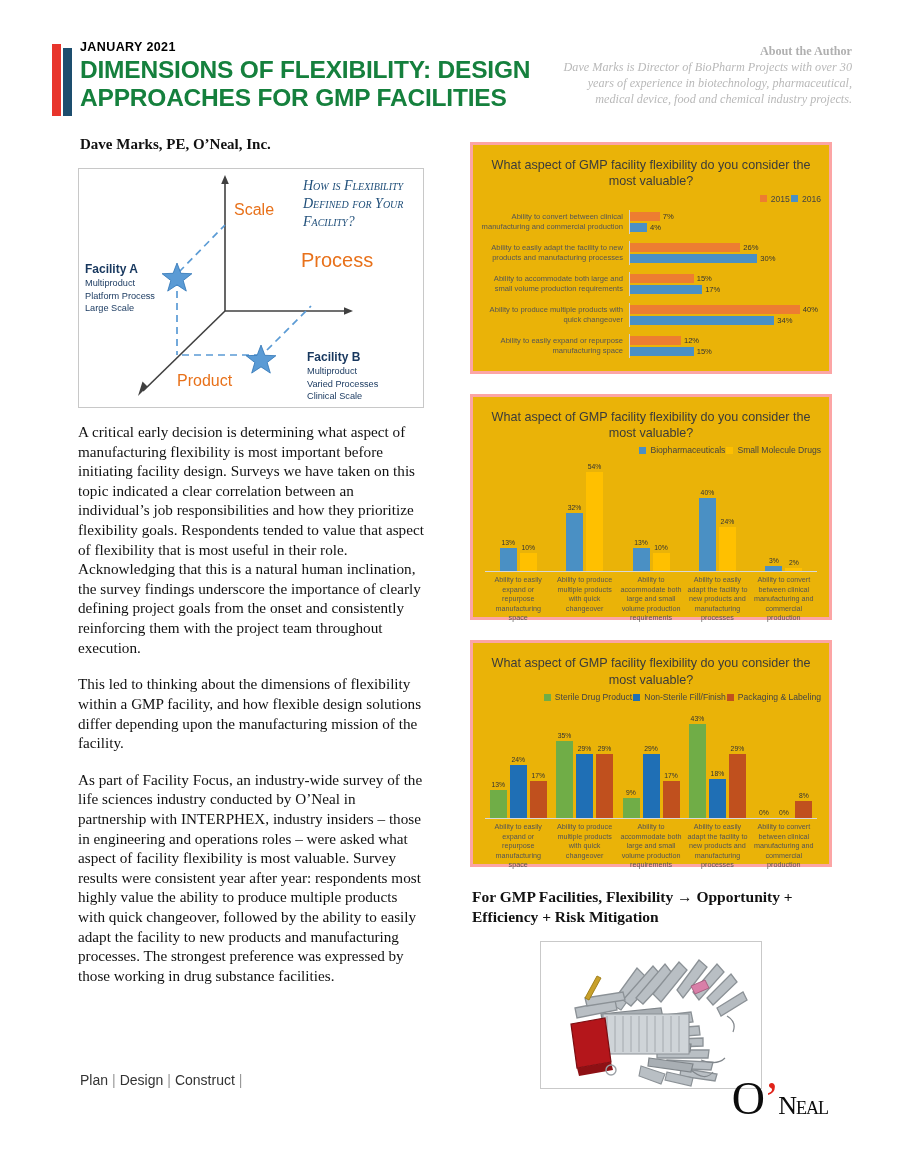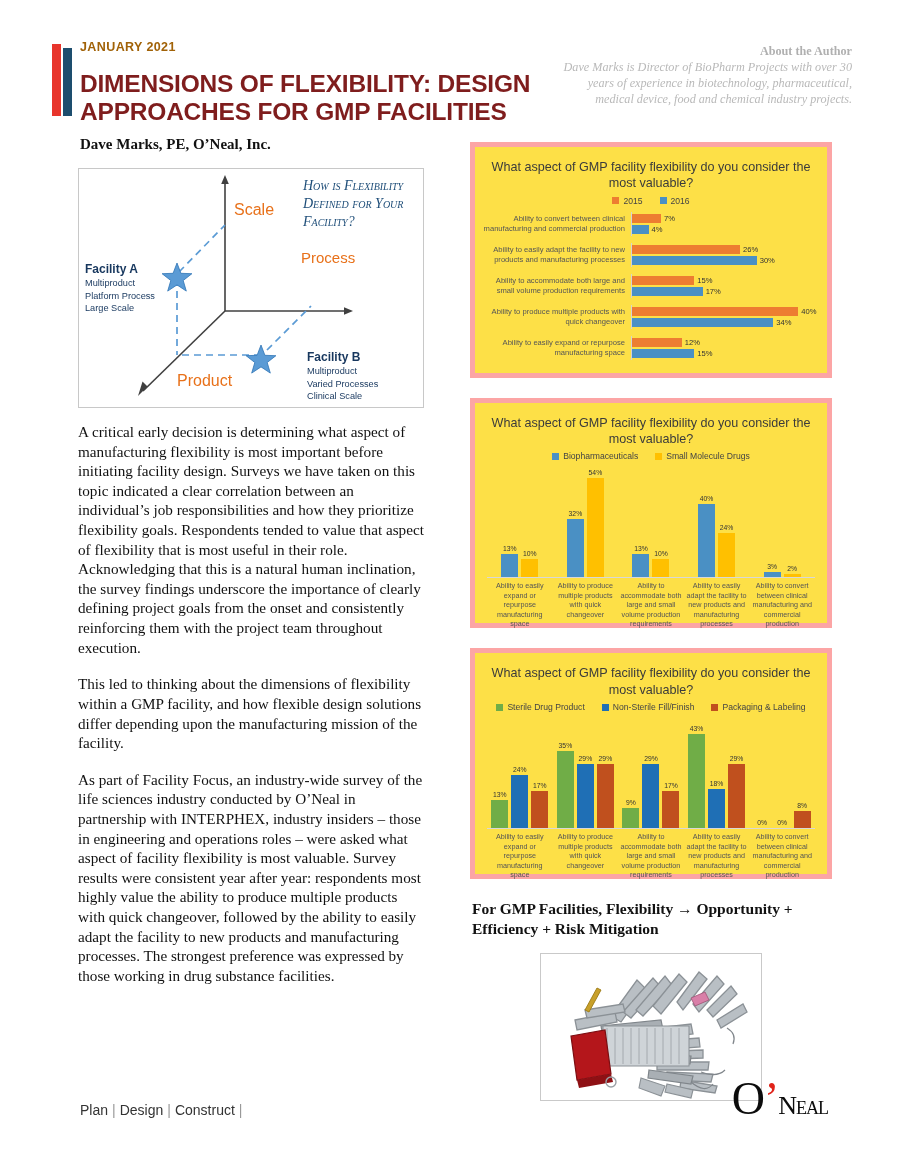--- a/index.html
+++ b/index.html
@@ -9,56 +9,56 @@
     overflow:hidden;box-sizing:border-box;
   }
 
   
   .header{position:absolute;left:52px;top:40px;width:800px;}
   .accent-bars{position:absolute;left:0;top:4px;width:22px;height:72px;}
   .bar-red{position:absolute;left:0;top:0;width:9px;height:72px;background:#E8352C;}
   .bar-blue{position:absolute;left:11px;top:4px;width:9px;height:68px;background:#1D4E6E;}
   .head-left{position:absolute;left:28px;top:0;width:460px;}
   .kicker{font-family:"Liberation Sans",sans-serif;font-weight:bold;font-size:12.5px;
-    letter-spacing:.4px;color:#a16207;margin-bottom:16px;}
+    letter-spacing:.4px;color:#000000;margin-bottom:2px;}
   .doc-title{font-family:"Liberation Sans",sans-serif;font-weight:bold;font-size:24.5px;
-    line-height:1.16;color:#7f1d1d;letter-spacing:-.2px;}
+    line-height:1.16;color:#15803d;letter-spacing:-.2px;}
   .about{position:absolute;right:0;top:4px;width:300px;text-align:right;color:#b9b9b9;
     font-size:12.2px;line-height:1.3;}
   .about-h{font-weight:bold;font-style:normal;color:#b0b0b0;}
   .about-b{font-style:italic;}
   .byline{position:absolute;left:80px;top:136px;font-family:"Liberation Serif",serif;
     font-weight:bold;font-size:15px;color:#111;}
 
   
   .left-col{position:absolute;left:78px;top:168px;width:348px;}
   .diagram{position:relative;width:346px;height:240px;border:1px solid #c8c8c8;background:#fff;
     box-sizing:border-box;}
   .dg-word{position:absolute;font-family:"Liberation Sans",sans-serif;color:#E8711A;font-weight:normal;}
   .dg-scale{font-size:16px;left:155px;top:32px;}
-  .dg-process{font-size:15px;left:222px;top:80px;}
+  .dg-process{font-size:20px;left:222px;top:80px;}
   .dg-product{font-size:16px;left:98px;top:203px;}
   .dg-quest{position:absolute;left:224px;top:8px;width:120px;color:#1F4E79;font-style:italic;
     font-family:"Liberation Serif",serif;font-size:14px;line-height:1.28;font-variant:small-caps;}
   .dg-note{position:absolute;font-family:"Liberation Sans",sans-serif;font-size:9.2px;
     color:#17375E;line-height:1.35;}
   .dg-noteA{left:6px;top:92px;width:112px;}
   .dg-noteB{left:228px;top:180px;width:110px;}
   .dg-note b{font-size:12px;}
 
   .body-text{font-size:15.2px;line-height:1.29;color:#111;text-align:left;margin-top:14px;}
   .body-text p{margin:0 0 17px 0;}
 
   
   .right-col{position:absolute;left:470px;top:142px;width:362px;}
-  .chartbox{position:relative;border:5px solid #fca5a5;background:#fde047;box-sizing:border-box;
+  .chartbox{position:relative;border:3px solid #fca5a5;background:#eab308;box-sizing:border-box;
     margin-bottom:20px;padding:8px 8px 6px 8px;}
   .ch-title{text-align:center;font-family:"Liberation Sans",sans-serif;font-size:12.6px;
     color:#3b3b3b;line-height:1.3;margin:4px 6px 4px 6px;font-weight:normal;}
-  .ch-legend{display:flex;justify-content:center;gap:17px;align-items:center;margin:3px 0 6px;}
+  .ch-legend{display:flex;justify-content:flex-end;gap:1px;align-items:center;margin:3px 0 6px;}
   .lg-item{display:flex;align-items:center;gap:4px;font-family:"Liberation Sans",sans-serif;
     font-size:8.6px;color:#444;}
   .lg-sw{width:7px;height:7px;display:inline-block;}
 
   
   .hbar-rows{position:relative;padding-left:0;}
   .hbar-row{display:flex;align-items:center;margin-bottom:7px;}
   .hb-label{width:148px;text-align:right;font-family:"Liberation Sans",sans-serif;font-size:7.6px;
     color:#555;line-height:1.3;padding-right:6px;box-sizing:border-box;}
   .hb-bars{flex:1;border-left:1px solid #d3d3d3;padding-left:0;}
@@ -79,21 +79,21 @@
   .v-cat{flex:1;text-align:center;font-family:"Liberation Sans",sans-serif;font-size:7.2px;
     color:#555;line-height:1.32;padding:0 2px;box-sizing:border-box;}
 
   .callout{font-family:"Liberation Serif",serif;font-weight:bold;font-size:15.5px;color:#111;
     line-height:1.3;margin:4px 0 14px 2px;}
 
   .photo-box{width:222px;height:148px;border:1px solid #c9c9c9;margin:0 auto;background:#fefefe;
     position:relative;overflow:hidden;box-sizing:border-box;}
 
   
-  .footer-line{position:absolute;left:80px;top:1102px;font-family:"Liberation Sans",sans-serif;
+  .footer-line{position:absolute;left:80px;top:1072px;font-family:"Liberation Sans",sans-serif;
     font-size:14px;color:#333;}
   .footer-line span.sep{color:#999;padding:0 4px;}
   .logo{position:absolute;right:72px;top:1076px;}
   .logo-text{font-family:"Liberation Serif",serif;font-size:46px;color:#0c0c0c;
     letter-spacing:-1px;line-height:1;white-space:nowrap;}
   .logo-text .sc{font-size:26px;}
   .logo-apos{color:#E0231A;}
 </style>
 </head>
 <body>

